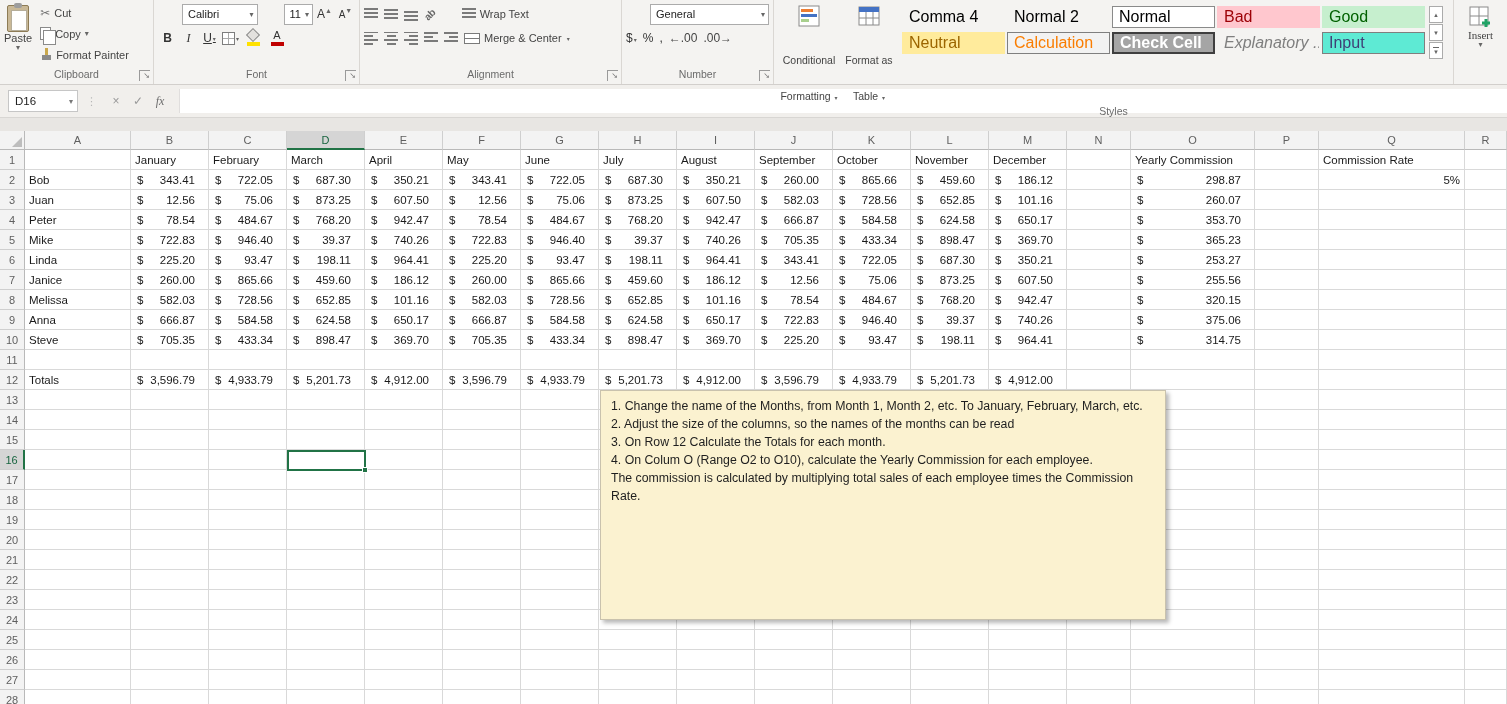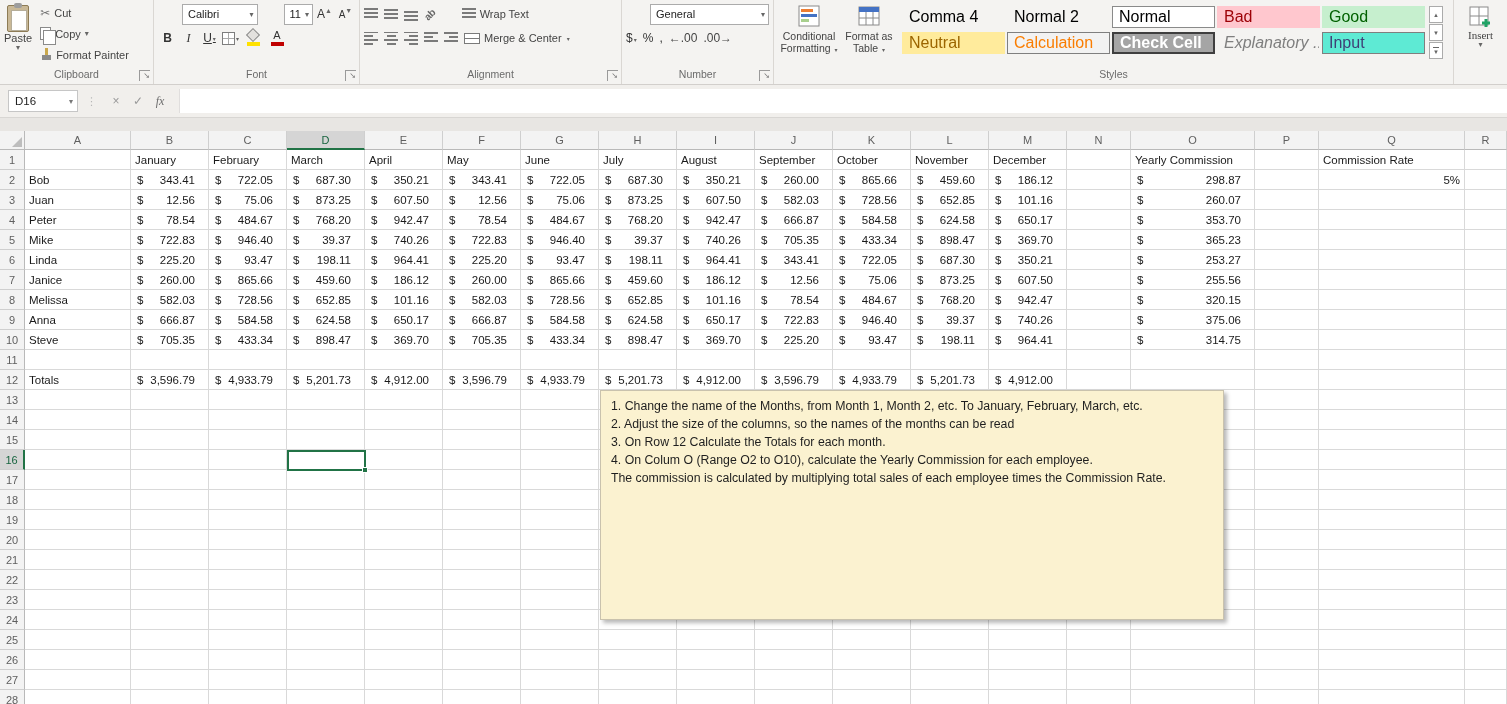--- a/index.html
+++ b/index.html
@@ -73,21 +73,21 @@
   .ico-merge { width:16px; height:11px; border:1px solid #7a7a7a;
       background: linear-gradient(#7a7a7a,#7a7a7a) center/16px 1px no-repeat, #fff; }
   .alignrow { display:flex; align-items:center; gap:6px; height:24px; }
   .labelbtn { display:flex; align-items:center; gap:4px; font-size:11px; color:#444; cursor:pointer; white-space:nowrap; }
 
   .numrow { display:flex; align-items:center; gap:6px; height:24px; }
   .numrow .sym { font-size:12px; color:#333; cursor:pointer; }
   .decbtn { font-size:12px; color:#444; letter-spacing:0; cursor:pointer; }
 
   .cfbtn { width:62px; display:flex; flex-direction:column; align-items:center; font-size:10.5px; color:#444;
-           line-height:12px; padding-top:2px; text-align:center; cursor:pointer; }
+           line-height:12px; padding-top:2px; text-align:center; cursor:pointer;gap:24px; }
   .cficon { width:24px; height:24px; margin-bottom:2px; }
   .gallery { display:grid; grid-template-columns:repeat(5,103px); grid-auto-rows:22px; gap:4px 2px; padding:4px 2px 0 4px; }
   .gcell { font-size:16px; line-height:20px; padding-left:6px; border:1px solid transparent; cursor:pointer;
            white-space:nowrap; overflow:hidden; }
   .st-comma4, .st-normal2 { color:#000; }
   .st-normal { color:#000; background:#fff; border-color:#8a8a8a; }
   .st-bad { background:#FFC7CE; color:#9C0006; }
   .st-good { background:#C6EFCE; color:#006100; }
   .st-neutral { background:#FFEB9C; color:#9C6500; }
   .st-calculation { background:#F2F2F2; color:#FA7D00; border-color:#7F7F7F; }
@@ -134,21 +134,21 @@
   .cell.num { justify-content:flex-end; padding-right:4px; }
   .cell.money { justify-content:space-between; padding:0 13px 0 6px; }
   .cell .cur { color:#1a1a1a; }
   .cell .amt { color:#1a1a1a; }
 
   .selbox { position:absolute; left:287px; top:319px; width:79px; height:21px;
             border:2px solid var(--selection-green); pointer-events:none; z-index:4; }
   .selbox .handle { position:absolute; right:-4px; bottom:-4px; width:6px; height:6px;
                     background:var(--selection-green); border:1px solid #fff; }
 
-  .notebox { position:absolute; left:600px; top:259px; width:624px; height:230px;
+  .notebox { position:absolute; left:600px; top:259px; width:566px; height:230px;
              background:var(--note-bg); border:1px solid #c9c2ad;
              box-shadow:3px 3px 4px rgba(0,0,0,.28); z-index:5; padding:6px 10px;
              font-size:12.3px; color:#1f1f1f; line-height:18px; }
 </style>
 </head>
 <body>
 
 <div class="app">
 
   <div class="ribbon">

